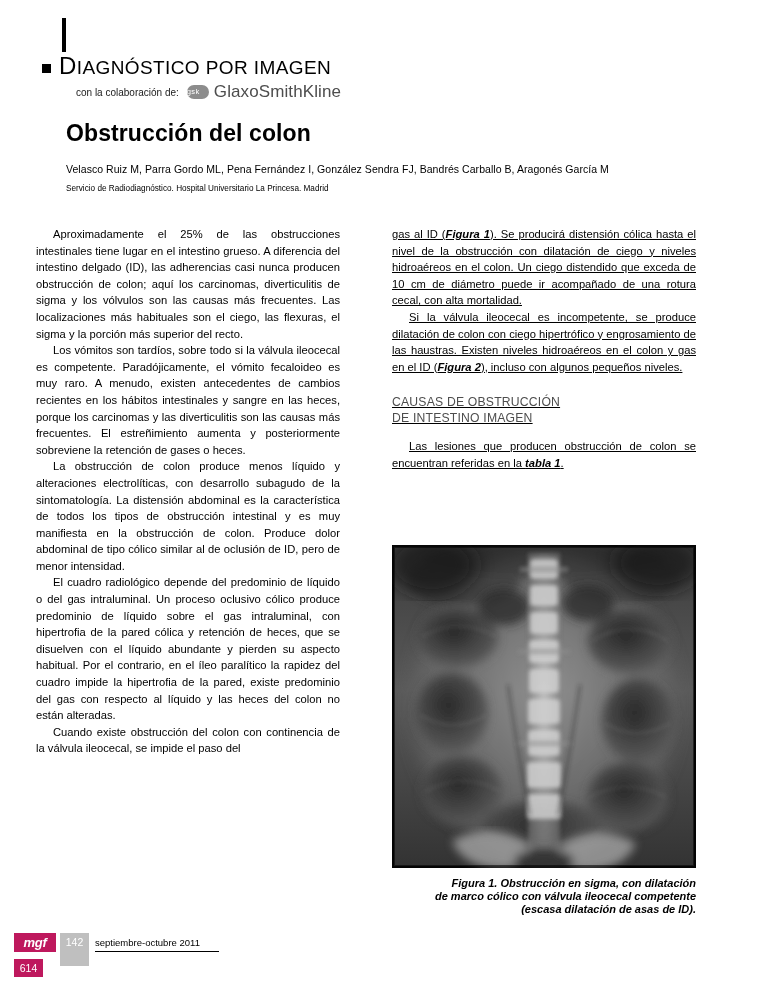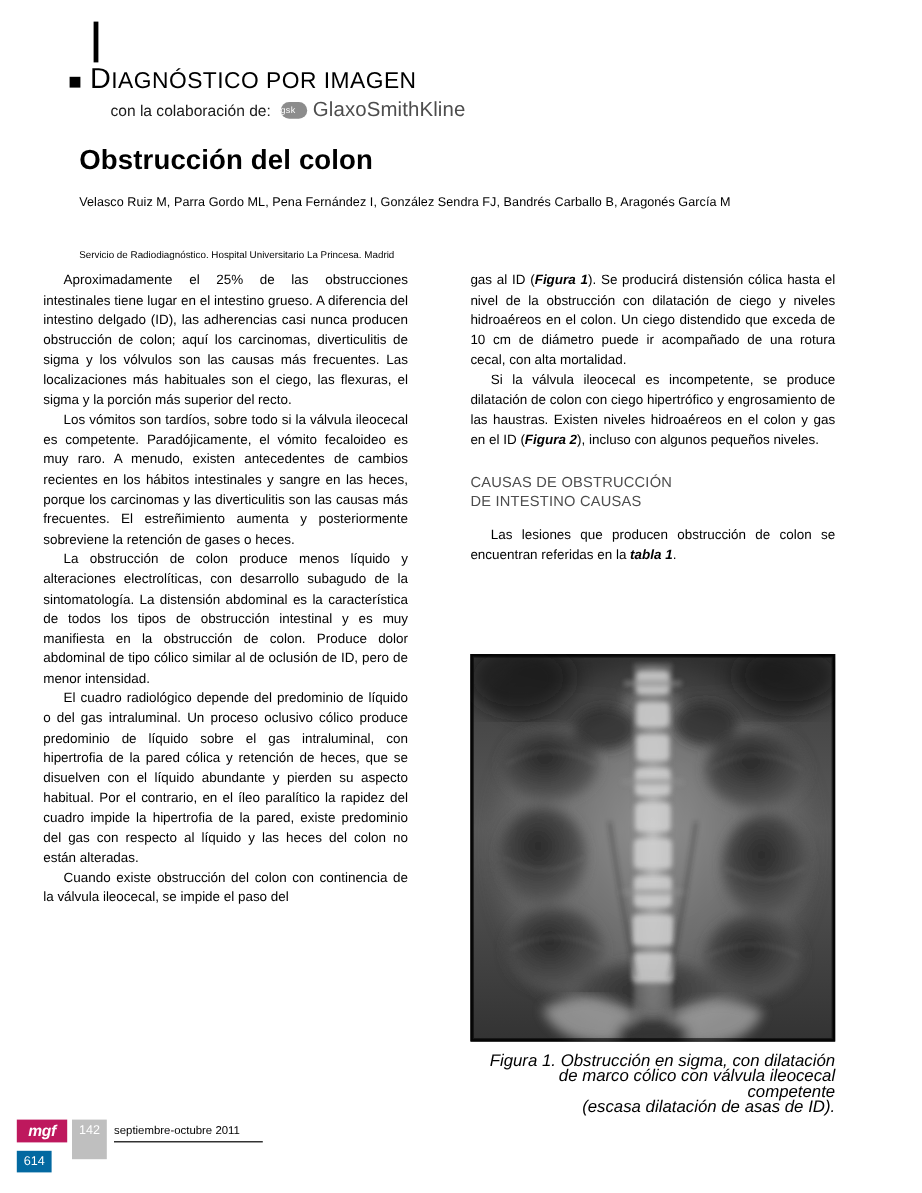--- a/index.html
+++ b/index.html
@@ -12,21 +12,21 @@
     height: 994px;
     font-family: "Liberation Sans", sans-serif;
     color: #000000;
     position: relative;
     overflow: hidden;
   }
 
   
   .header {
     position: absolute;
-    left: 16px;
+    left: 0;
     top: 0;
     width: 712px;
     height: 110px;
   }
   .header-rule {
     position: absolute;
     left: 62px;
     top: 18px;
     width: 4px;
     height: 34px;
@@ -57,21 +57,21 @@
     font-size: 24px;
   }
   .collab-row {
     position: absolute;
     left: 76px;
     top: 82px;
     display: flex;
     align-items: center;
   }
   .collab-text {
-    font-size: 13px;
+    font-size: 10px;
     color: #1a1a1a;
     margin-right: 8px;
   }
   .gsk-badge {
     width: 22px;
     height: 14px;
     border-radius: 7px;
     background: #8c8c8c;
     color: #fff;
     font-size: 7.5px;
@@ -101,38 +101,38 @@
     left: 66px;
     top: 163px;
     width: 640px;
     font-size: 10.5px;
     color: #000;
     letter-spacing: 0.05px;
   }
   .affiliation {
     position: absolute;
     left: 66px;
-    top: 208px;
+    top: 184px;
     width: 640px;
     font-size: 8.2px;
     color: #000;
   }
 
   
   .col {
     position: absolute;
     top: 226px;
     width: 304px;
     font-size: 11.2px;
     line-height: 16.6px;
     text-align: justify;
     color: #000;
   }
   .col-left { left: 36px; }
-  .col-right { left: 392px; }
+  .col-right { left: 392px; text-decoration: underline; }
 
   .col p {
     margin: 0;
     text-indent: 17px;
   }
   .col p.noindent { text-indent: 0; }
 
   .subhead {
     font-size: 12.2px;
     color: #4d4d4d;
@@ -149,23 +149,23 @@
     width: 304px;
   }
   .xray {
     width: 304px;
     height: 323px;
     display: block;
     background: #000;
   }
   .fig-caption {
     margin-top: 9px;
-    font-size: 14px;
+    font-size: 11px;
     line-height: 13px;
-    font-weight: normal;
+    font-weight: bold;
     font-style: italic;
     text-align: right;
     color: #000;
   }
 
   
   .footer {
     position: absolute;
     left: 0;
     top: 933px;
@@ -215,21 +215,21 @@
     width: 124px;
     height: 1px;
     background: #000;
   }
   .footer-page {
     position: absolute;
     left: 14px;
     top: 26px;
     width: 29px;
     height: 18px;
-    background: #0369a1;
+    background: #be185d;
     color: #fff;
     font-size: 10.5px;
     text-align: center;
     line-height: 18px;
   }
   b, strong { font-weight: bold; }
   i, em { font-style: italic; }
 </style>
 </head>
 <body>
@@ -262,21 +262,21 @@
   <p>El cuadro radiológico depende del predominio de líquido o del gas intraluminal. Un proceso oclusivo cólico produce predominio de líquido sobre el gas intraluminal, con hipertrofia de la pared cólica y retención de heces, que se disuelven con el líquido abundante y pierden su aspecto habitual. Por el contrario, en el íleo paralítico la rapidez del cuadro impide la hipertrofia de la pared, existe predominio del gas con respecto al líquido y las heces del colon no están alteradas.</p>
   <p>Cuando existe obstrucción del colon con continencia de la válvula ileocecal, se impide el paso del</p>
 </div>
 
 <div class="col col-right">
   <p class="noindent"><span>gas al ID (</span><b><i>Figura 1</i></b><span>). Se producirá distensión cólica hasta el nivel de la obstrucción con dilatación de ciego y niveles hidroaéreos en el colon. Un ciego distendido que exceda de 10 cm de diámetro puede ir acompañado de una rotura cecal, con alta mortalidad.</span></p>
   <p><span>Si la válvula ileocecal es incompetente, se produce dilatación de colon con ciego hipertrófico y engrosamiento de las haustras. Existen niveles hidroaéreos en el colon y gas en el ID (</span><b><i>Figura 2</i></b><span>), incluso con algunos pequeños niveles.</span></p>
 
   <div class="subhead">
     <div>CAUSAS DE OBSTRUCCIÓN</div>
-    <div>DE INTESTINO CAUSAS</div>
+    <div>DE INTESTINO IMAGEN</div>
   </div>
 
   <p><span>Las lesiones que producen obstrucción de colon se encuentran referidas en la </span><b><i>tabla 1</i></b><span>.</span></p>
 </div>
 
 <div class="figure">
   <svg class="xray" viewBox="0 0 304 323" preserveAspectRatio="none">
     <defs>
       <radialGradient id="gSpine" cx="50%" cy="50%" r="60%">
         <stop offset="0%" stop-color="#cfcfcf"></stop>

